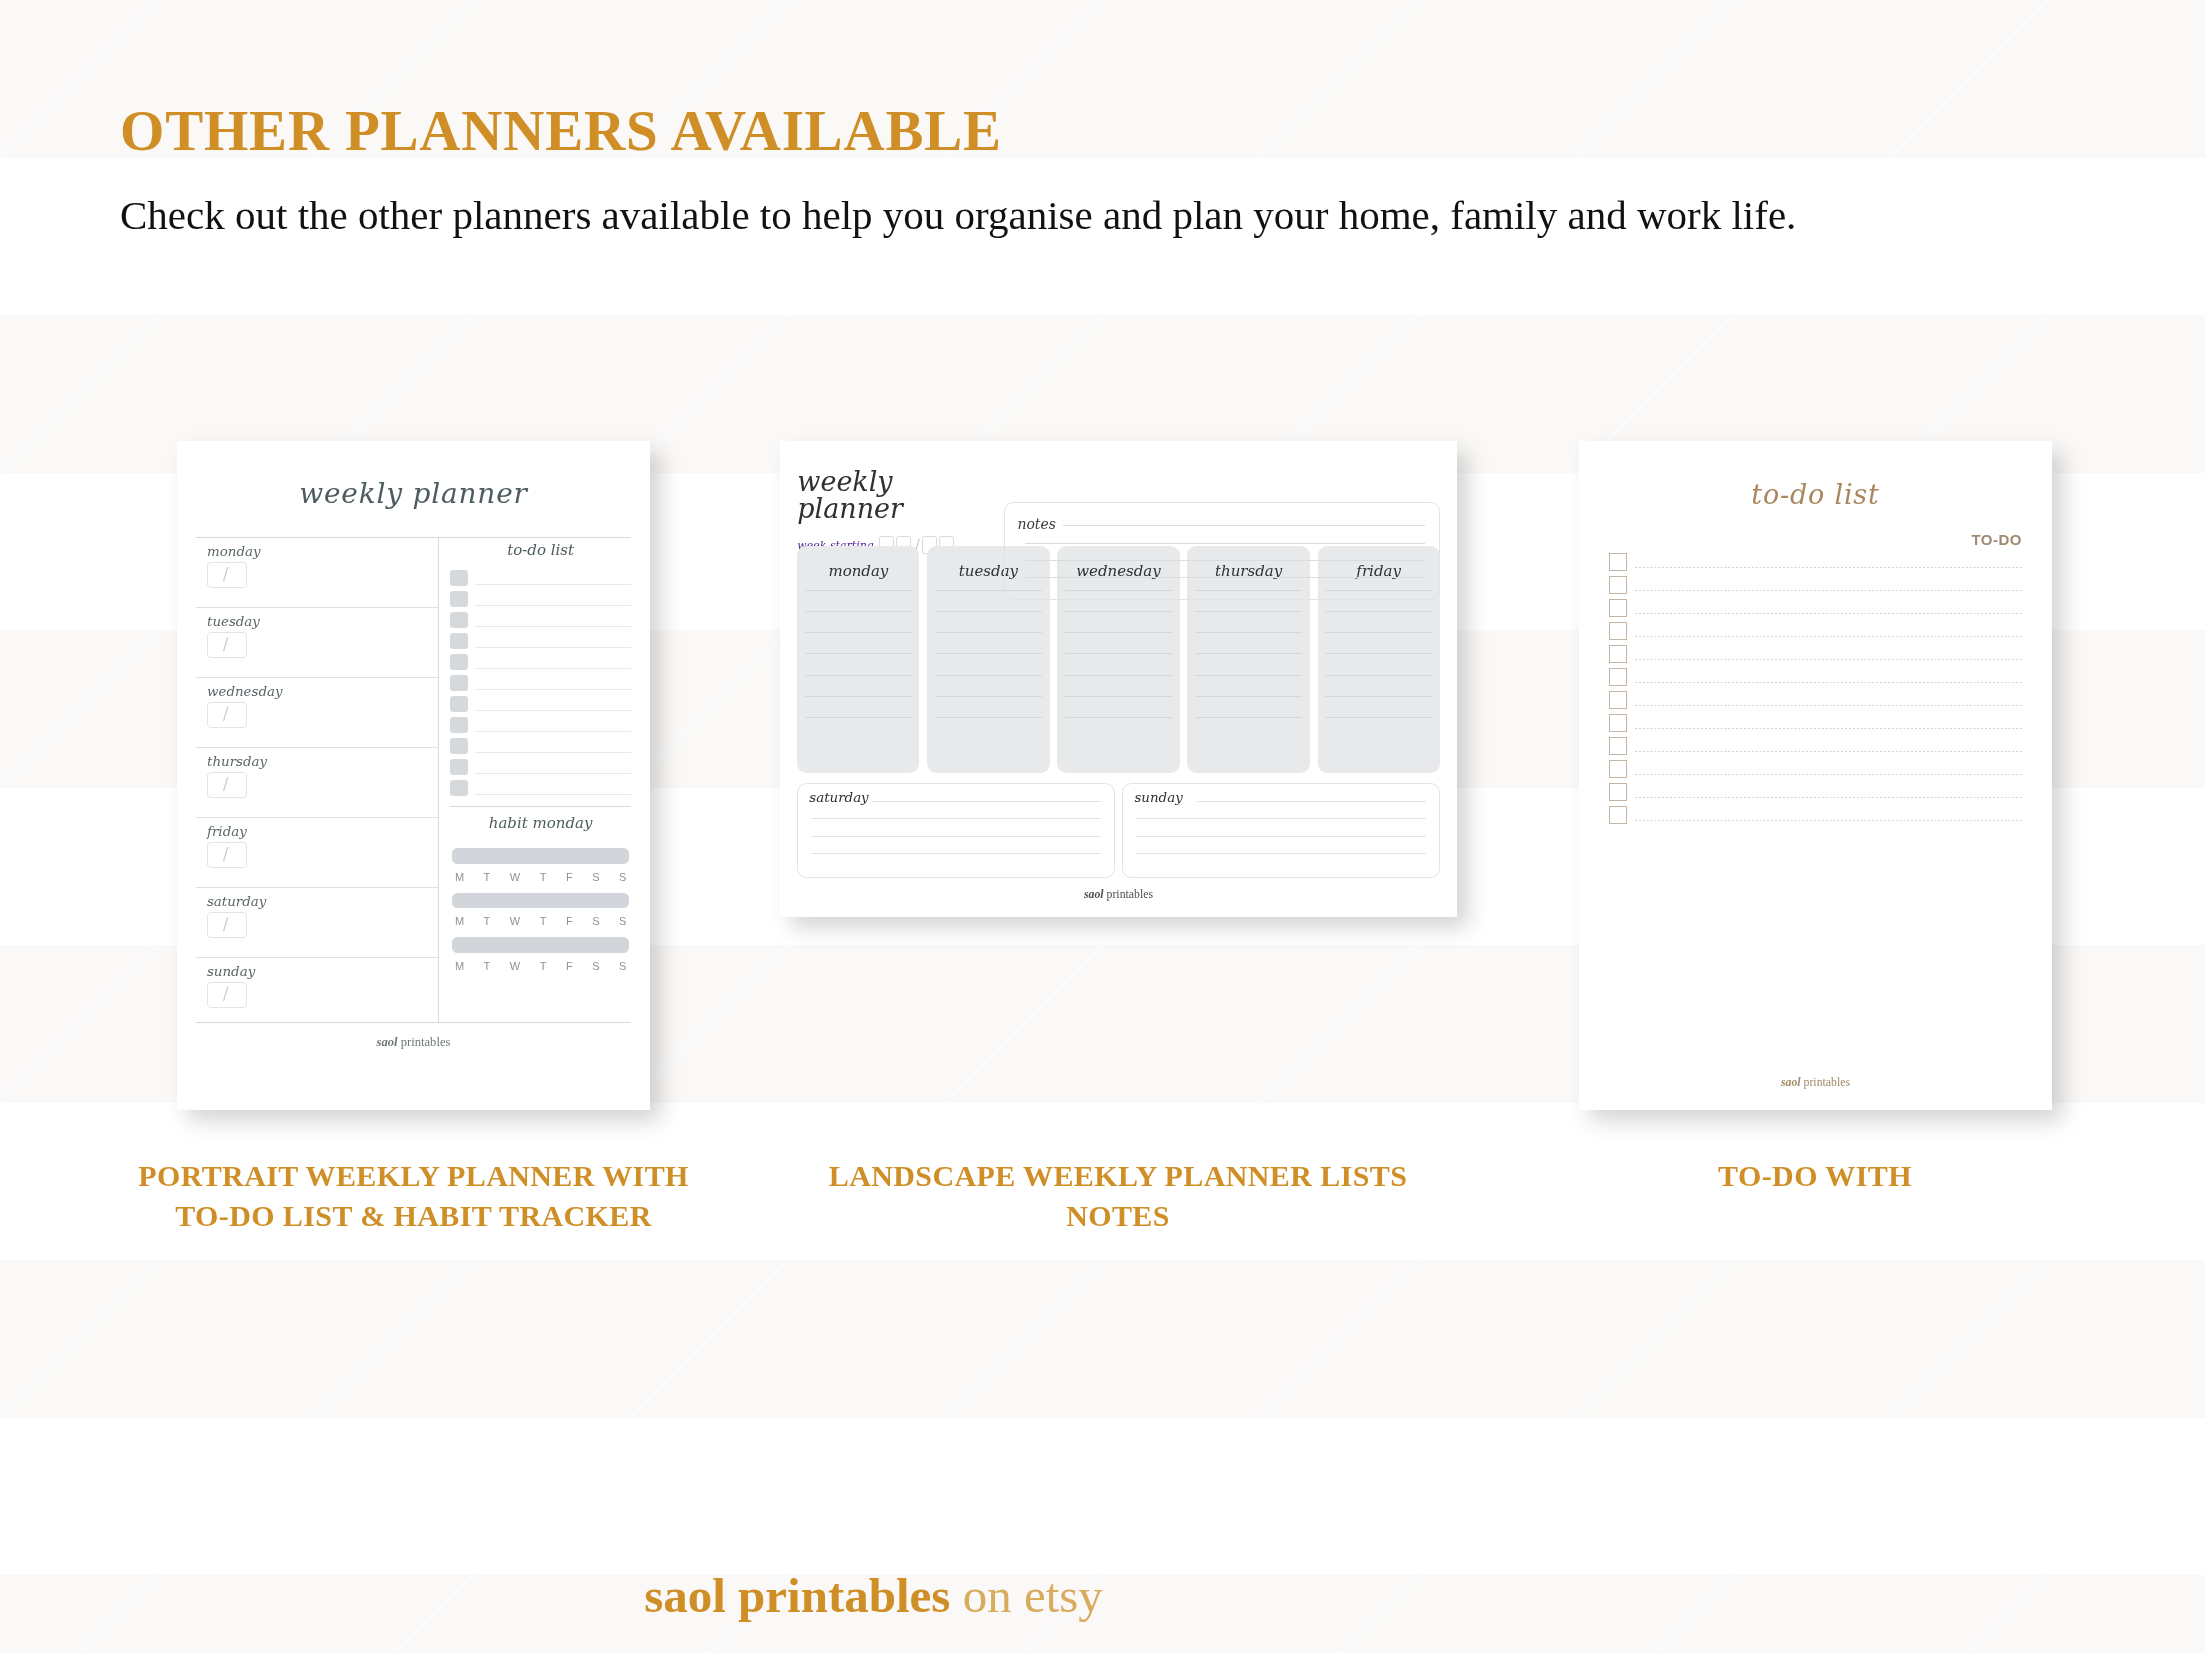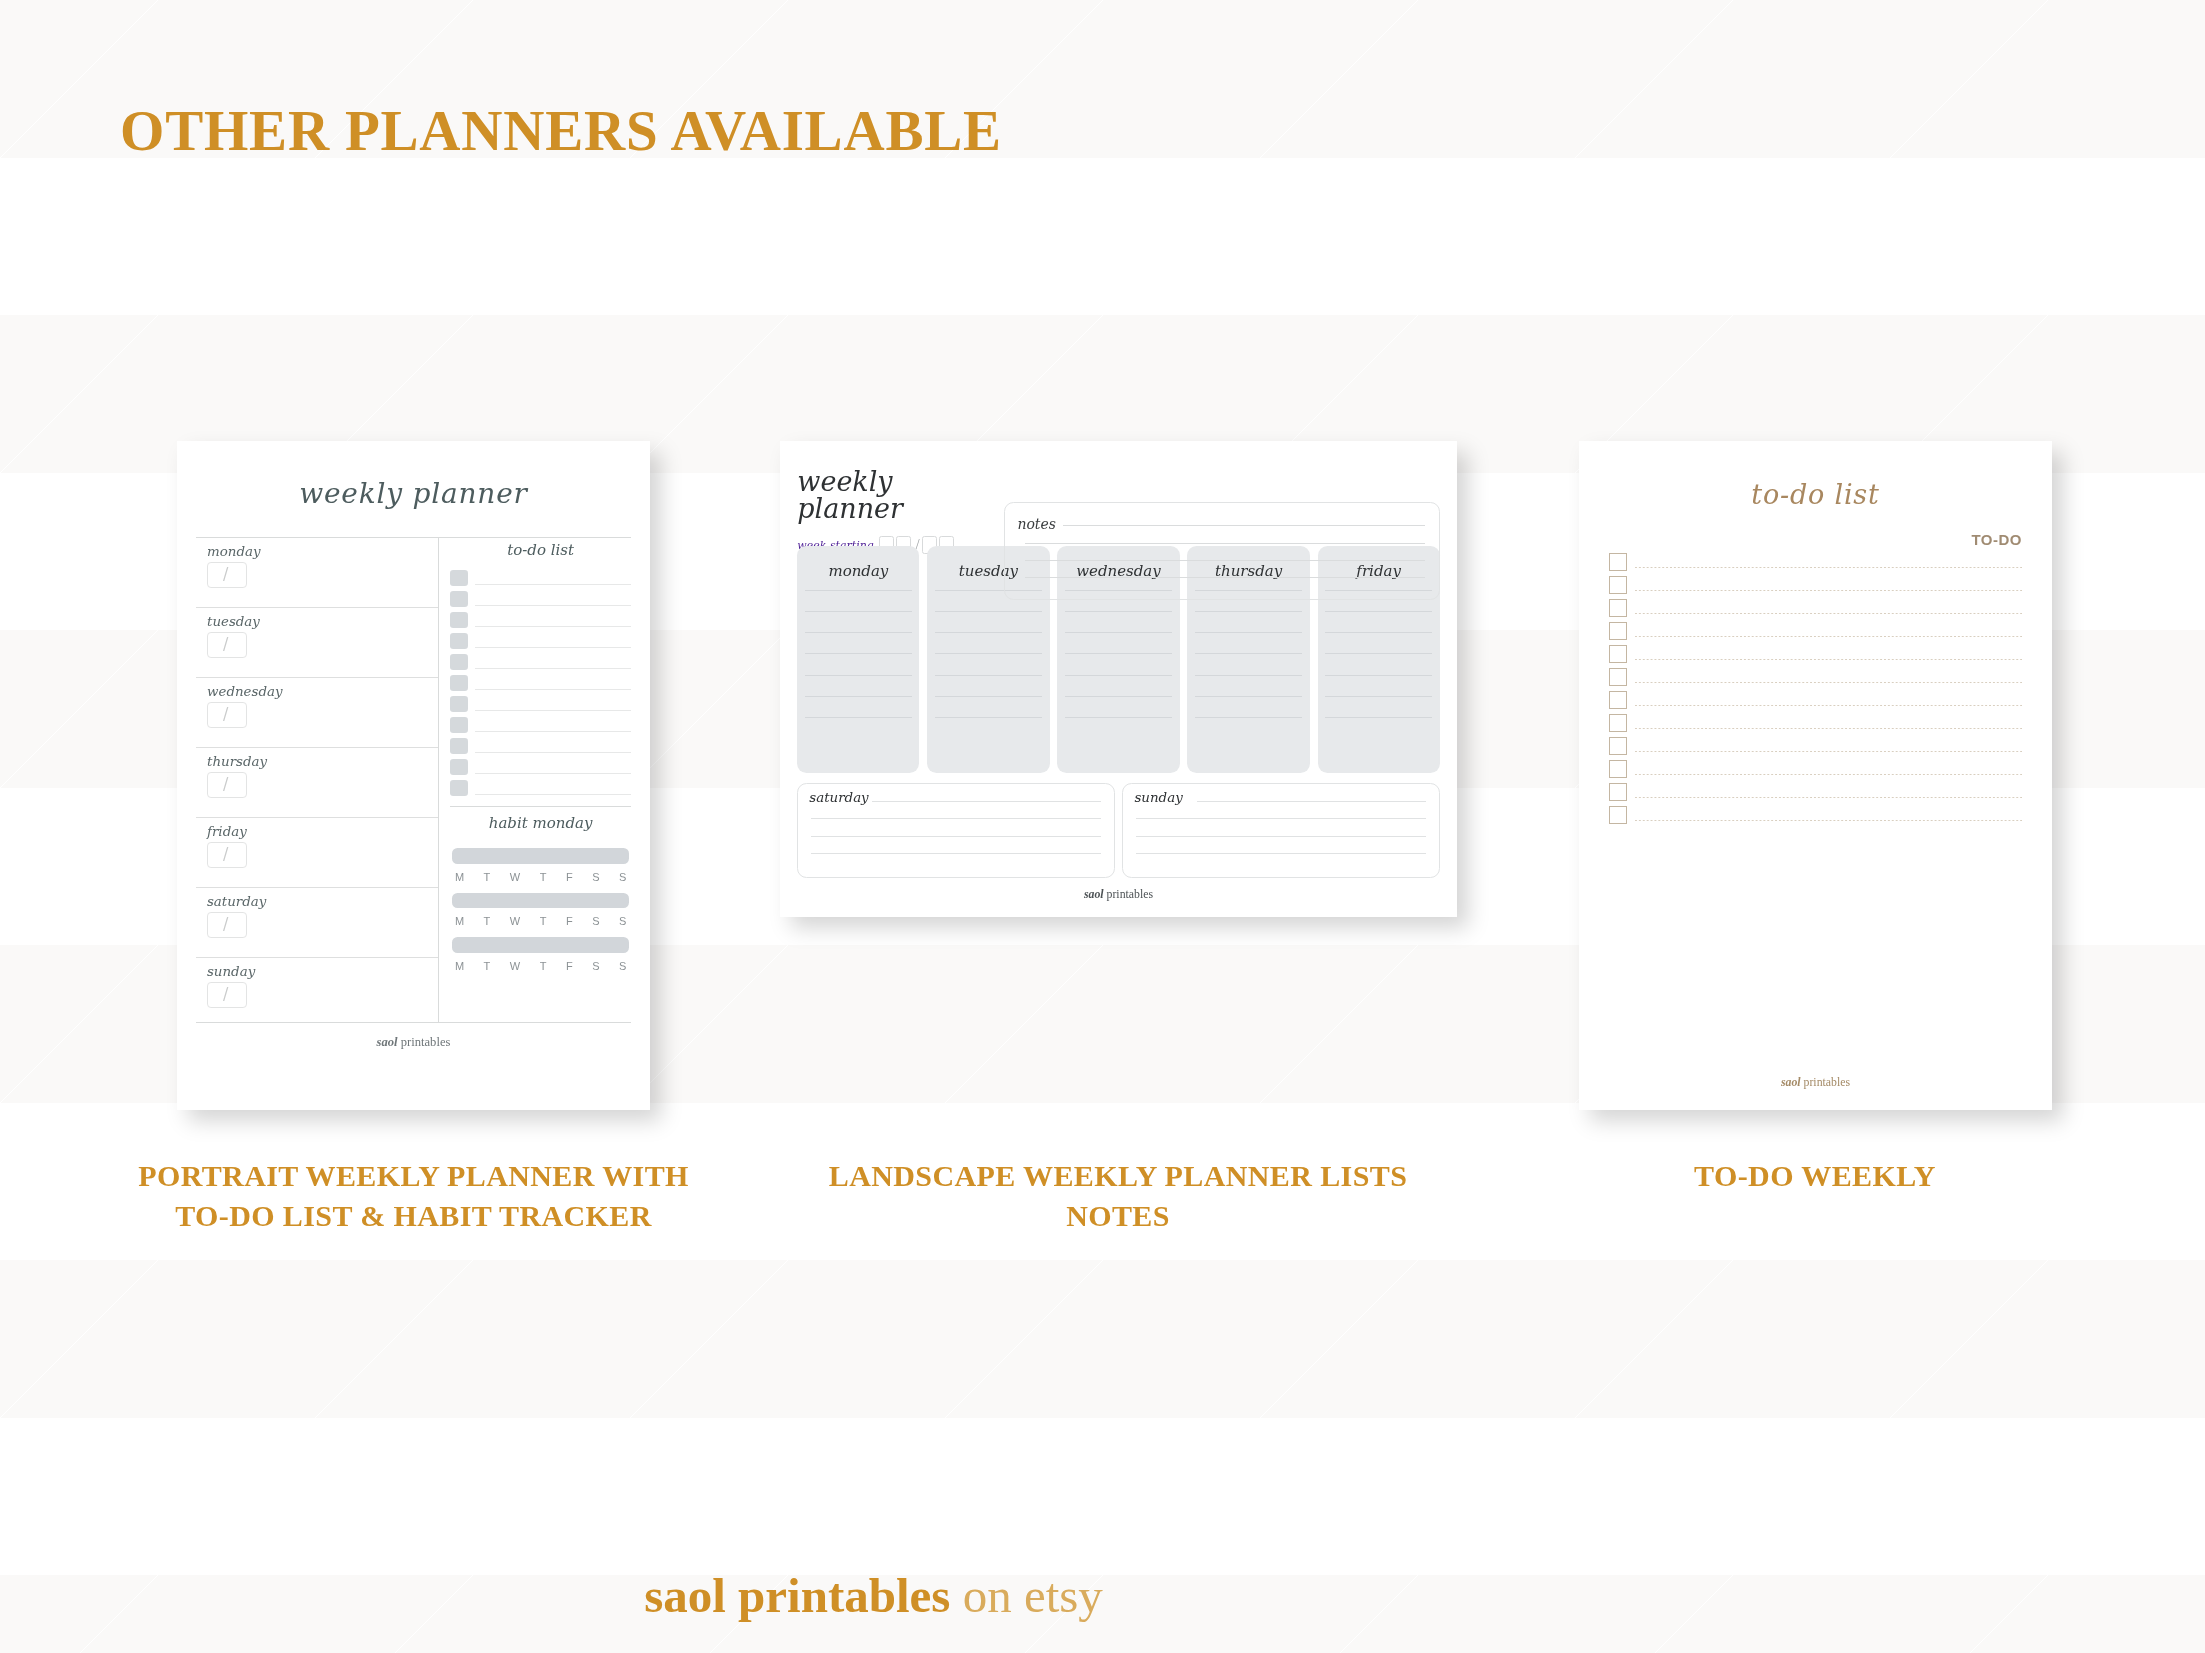--- a/index.html
+++ b/index.html
@@ -192,20 +192,21 @@
 </head>
 <body>
 
 <div id="bg-pattern"></div>
 <div id="bg-wash"></div>
 
 <div id="page">
 
   <div id="header">
     <div id="page-title">OTHER PLANNERS AVAILABLE</div>
+    <div id="page-subtitle">Check out the other planners available to help you organise and plan your home, family and work life.</div>
   </div>
 
   <div id="cards">
 
     <div class="card-slot" id="slot-portrait">
       <div class="sheet" id="sheet-portrait">
 
         <div class="p1-title">weekly planner</div>
         <div class="p1-rule"></div>
 
@@ -513,21 +514,21 @@
           <span class="brand-b">saol</span>
           <span class="brand-n">printables</span>
         </div>
       </div>
     </div>
 
   </div>
 
   <div class="caption" id="cap-portrait">PORTRAIT WEEKLY PLANNER WITH TO-DO LIST &amp; HABIT TRACKER</div>
   <div class="caption" id="cap-landscape">LANDSCAPE WEEKLY PLANNER LISTS NOTES</div>
-  <div class="caption" id="cap-todo">TO-DO WEEKLY</div>
+  <div class="caption" id="cap-todo">TO-DO WITH</div>
 
   <div id="footer">
     <span class="f-bold">saol printables</span>
     <span class="f-light">on etsy</span>
   </div>
 
 </div>
 
 
 </body></html>

